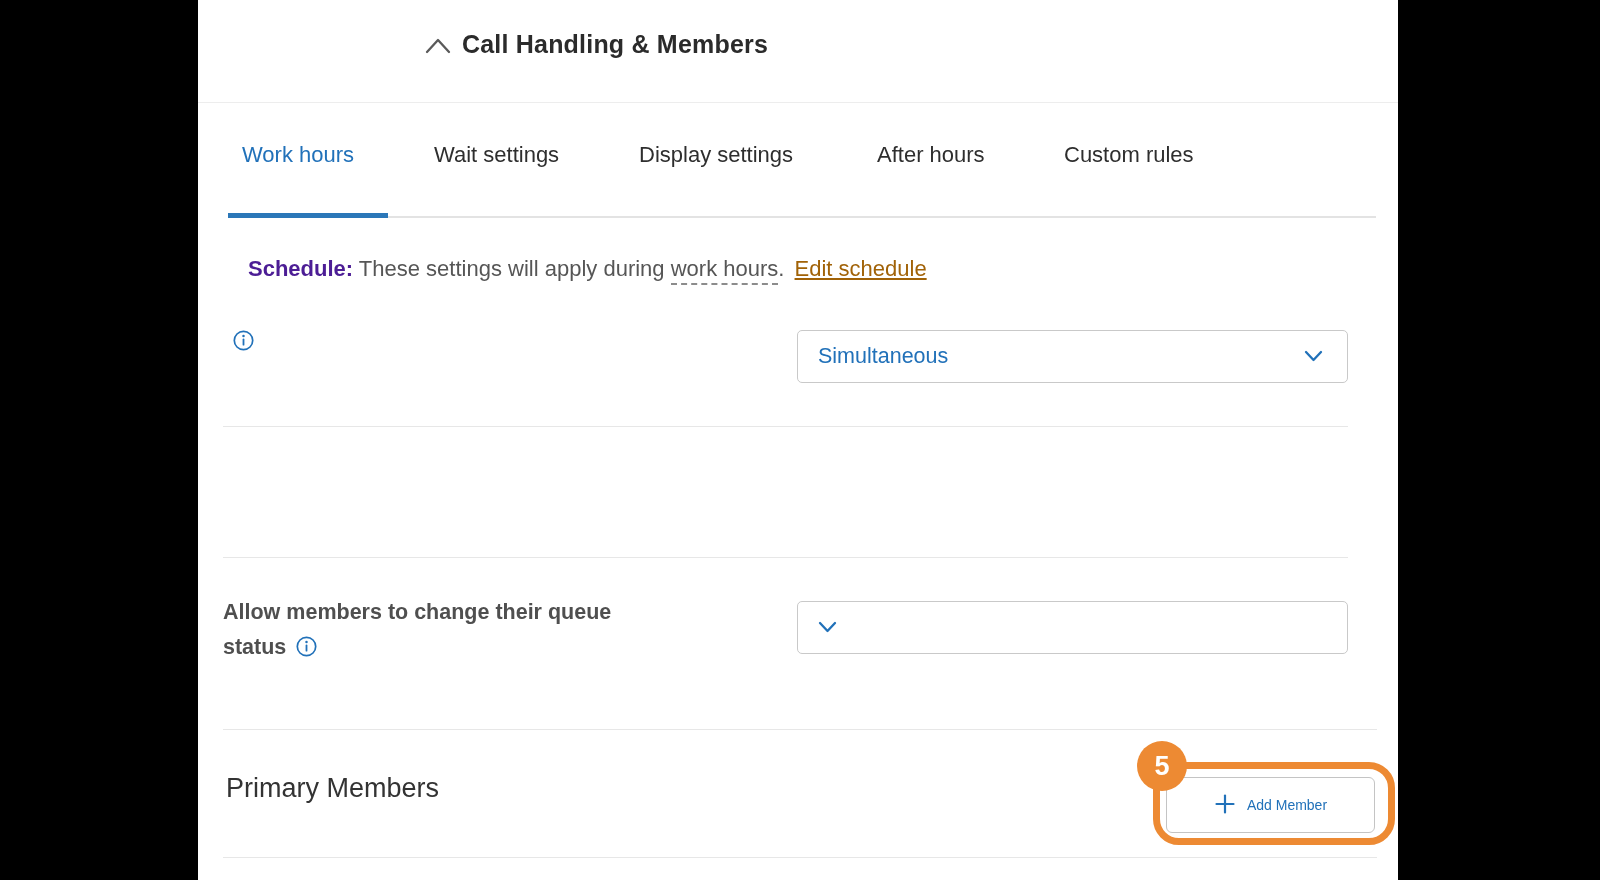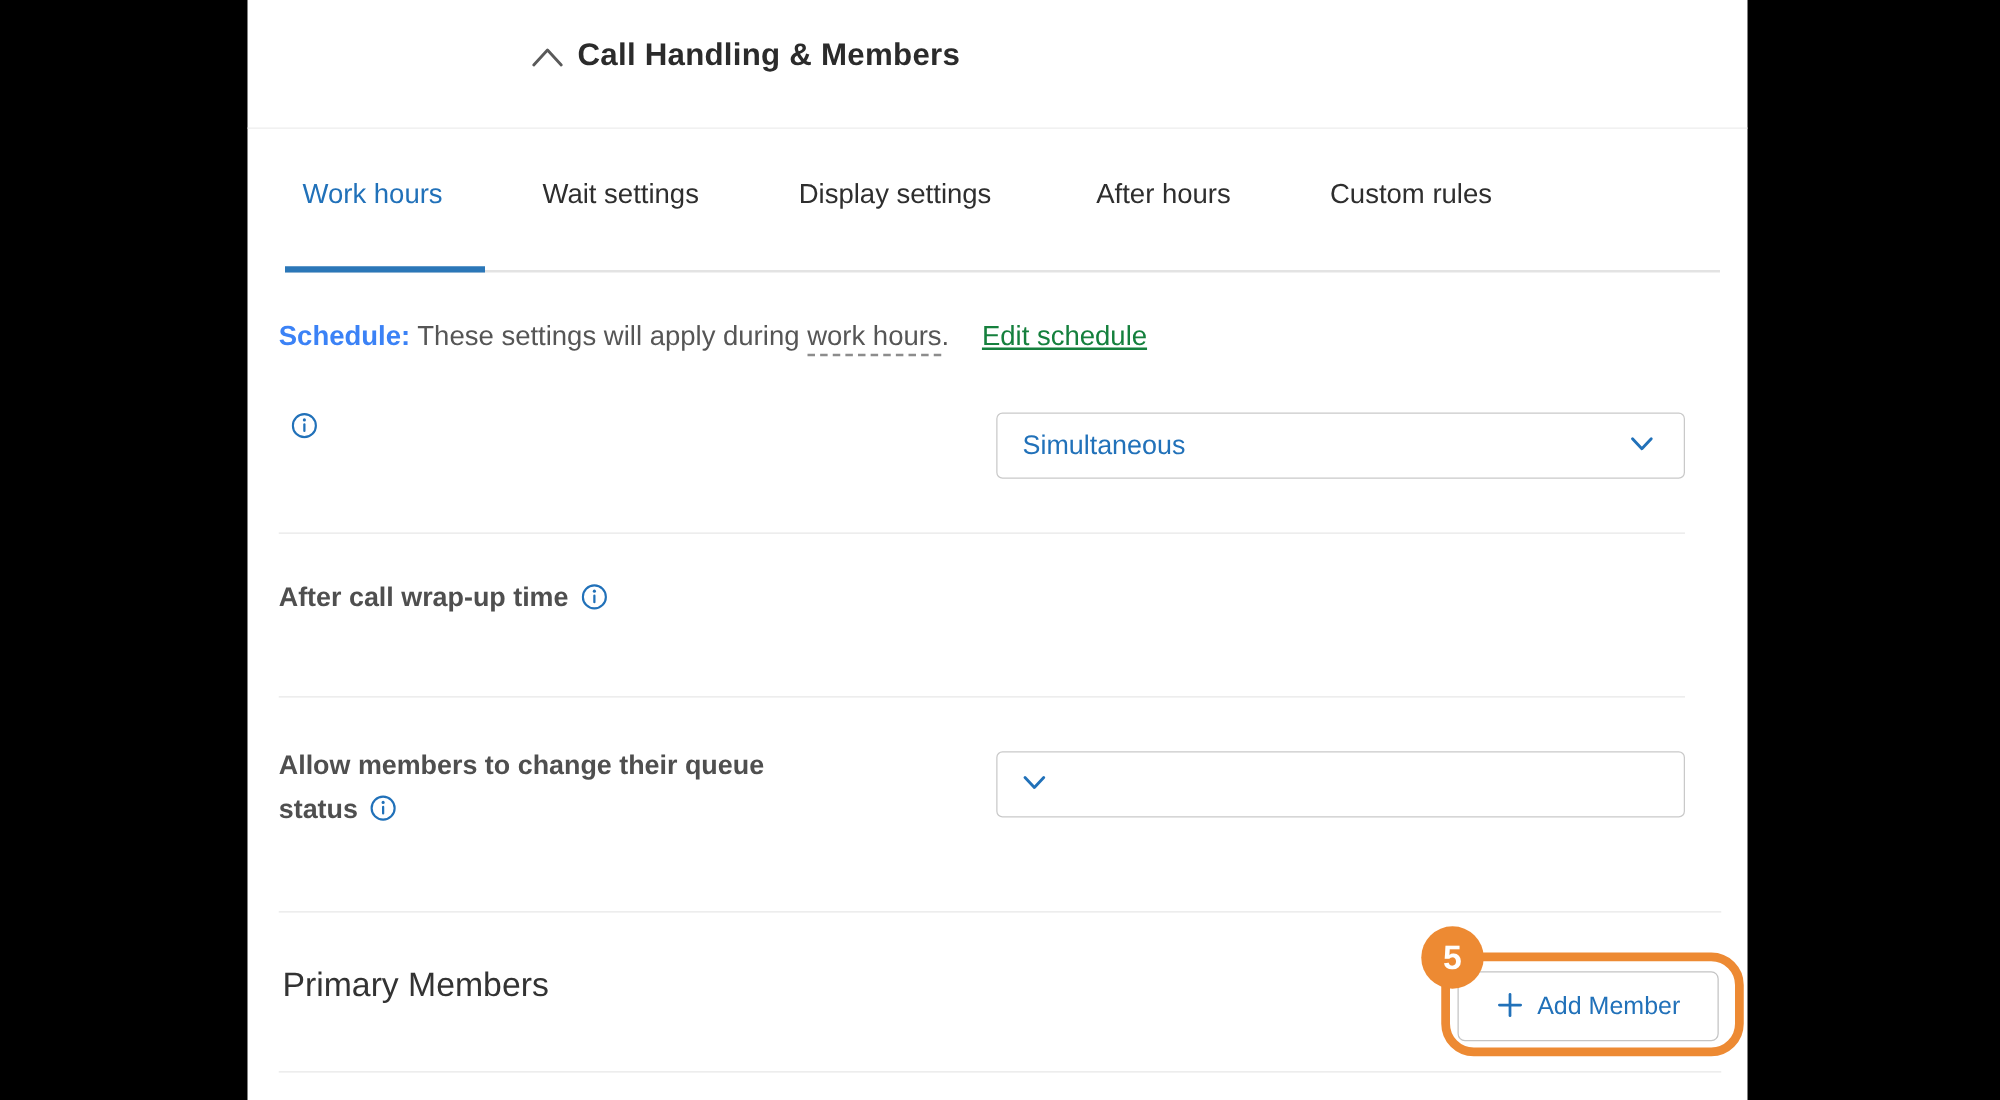--- a/index.html
+++ b/index.html
@@ -15,40 +15,40 @@
   .header-divider { position:absolute; left:0; top:102px; width:1200px; height:1px; background:#ededed; }
 
   
   .tab { position:absolute; top:142px; font-size:22px; color:#2e2e2e; cursor:pointer; white-space:nowrap; }
   .tab.active { color:#2171b9; }
   .tab-baseline { position:absolute; left:30px; top:216px; width:1148px; height:2px; background:#e3e3e3; }
   .tab-underline { position:absolute; left:30px; top:213px; width:160px; height:5px; background:#2b77b8; }
 
   
   .schedule-line { position:absolute; left:25px; top:256px; font-size:22px; color:#565656; white-space:nowrap; }
-  .schedule-line .bold { font-weight:bold; color:#3b82f6; }
+  .schedule-line .bold { font-weight:bold; color:#4c1d95;margin-left:25px; }
   .dashed-term { border-bottom:2px dashed #8c8c8c; padding-bottom:2px; cursor:help; }
-  .edit-link { color:#15803d; text-decoration:underline; margin-left:20px; cursor:pointer; }
+  .edit-link { color:#a16207; text-decoration:underline; margin-left:4px; cursor:pointer; }
 
   
   .row-label { position:absolute; left:25px; font-size:21.5px; font-weight:bold; color:#4f4f4f;
                max-width:450px; line-height:1.65; }
   .info-icon { display:inline-block; vertical-align:-3px; margin-left:10px; cursor:pointer; }
   .dropdown { position:absolute; left:599px; width:551px; height:53px; background:#fff;
               border:1px solid #c9c9c9; border-radius:5px; display:flex; align-items:center;
               padding:0 24px 0 20px; cursor:pointer; }
   .dropdown .value { font-size:21.5px; color:#2171b9; flex:1; }
   .divider { position:absolute; height:1px; background:#e7e7e7; }
 
   
   .members-heading { position:absolute; left:28px; top:773px; font-size:27px; font-weight:400; color:#333; }
   .add-member-btn { position:absolute; left:968px; top:777px; width:209px; height:56px; background:#fff;
                     border:1px solid #c4c4c4; border-radius:6px; display:flex; align-items:center;
                     justify-content:center; gap:11px; cursor:pointer; }
-  .add-member-btn .btn-label { font-size:20px; color:#2171b9; }
+  .add-member-btn .btn-label { font-size:14px; color:#2171b9; }
 
   
   .annot-ring { position:absolute; left:955px; top:762px; width:242px; height:83px;
                 border:7px solid #ed8a33; border-radius:26px; pointer-events:none; }
   .annot-badge { position:absolute; left:939px; top:741px; width:50px; height:50px; border-radius:50%;
                  background:#ed8a33; color:#fff; font-size:27px; font-weight:bold;
                  display:flex; align-items:center; justify-content:center; }
 </style>
 </head>
 <body>
@@ -87,27 +87,20 @@
           </svg></span>
     </div>
     <div class="dropdown" style="top:330px">
       <span class="value">Simultaneous</span>
       <span><svg width="19" height="12" viewBox="0 0 19 12">
             <polyline points="2,2 9.5,10 17,2" fill="none" stroke="#2171b9" stroke-width="2.3" stroke-linecap="round" stroke-linejoin="round"></polyline>
           </svg></span>
     </div>
     <div class="divider" style="left:25px; top:426px; width:1125px;"></div>
 
-    <div class="row-label" style="top:461px">
-      <span>After call wrap-up time</span><span class="info-icon"><svg width="21" height="21" viewBox="0 0 21 21">
-            <circle cx="10.5" cy="10.5" r="9.2" fill="none" stroke="#2171b9" stroke-width="1.7"></circle>
-            <circle cx="10.5" cy="5.9" r="1.25" fill="#2171b9"></circle>
-            <rect x="9.6" y="8.6" width="1.8" height="7" rx="0.9" fill="#2171b9"></rect>
-          </svg></span>
-    </div>
     <div class="divider" style="left:25px; top:557px; width:1125px;"></div>
 
     <div class="row-label" style="top:595px">
       <span>Allow members to change their queue status</span><span class="info-icon"><svg width="21" height="21" viewBox="0 0 21 21">
             <circle cx="10.5" cy="10.5" r="9.2" fill="none" stroke="#2171b9" stroke-width="1.7"></circle>
             <circle cx="10.5" cy="5.9" r="1.25" fill="#2171b9"></circle>
             <rect x="9.6" y="8.6" width="1.8" height="7" rx="0.9" fill="#2171b9"></rect>
           </svg></span>
     </div>
     <div class="dropdown" style="top:601px">

